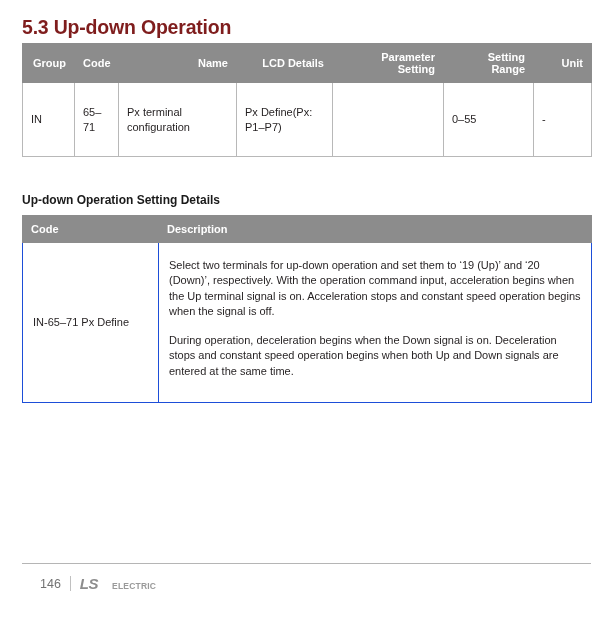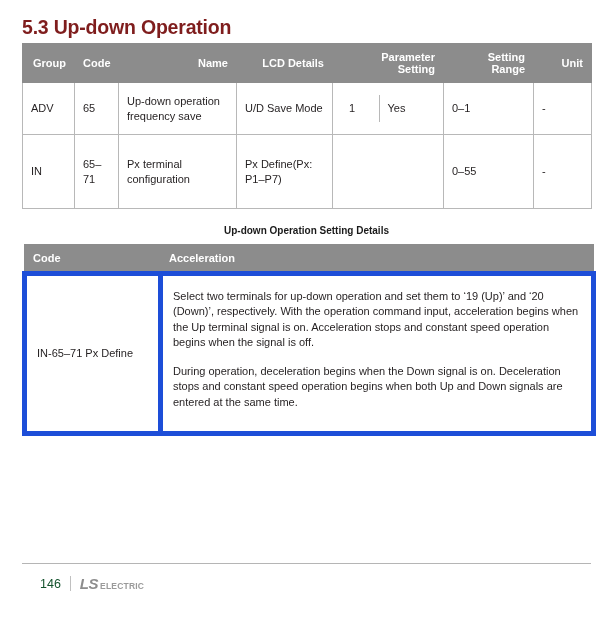--- a/index.html
+++ b/index.html
@@ -71,44 +71,43 @@
     border-bottom: 1px solid #b8b8b8;
     line-height: 15px;
     background: #ffffff;
   }
   table.inner tr:last-child td { border-bottom: 0; }
   table.inner td.pcode {
     width: 38px;
     border-right: 1px solid #b8b8b8;
   }
   .subhead {
-    font-size: 10px;
-    font-weight: bold;
-    margin: 16px 0 8px 0;
+    font-size: 12px;
+    font-weight: bold;
+    margin: 36px 0 8px 0;
     color: #1a1a1a;
-    text-align: center;
   }
   table.desctbl {
     border-collapse: collapse;
     width: 569px;
     table-layout: fixed;
   }
   table.desctbl th {
     background: #8c8c8c;
     color: #ffffff;
     font-size: 11px;
     font-weight: bold;
     text-align: left;
     padding: 7px 8px;
     border: 1px solid #8c8c8c;
   }
   table.desctbl td {
     font-size: 11px;
     padding: 8px 10px;
-    border: 5px solid #1d4ed8;
+    border: 1px solid #1d4ed8;
     vertical-align: middle;
     line-height: 15.5px;
     background: #ffffff;
   }
   table.desctbl td.codecell {
     width: 136px;
     vertical-align: middle;
   }
   .desc-p {
     margin: 0 0 13px 0;
@@ -131,31 +130,31 @@
   .footer-inner {
     position: absolute;
     left: 40px;
     top: 12px;
     display: flex;
     align-items: center;
     gap: 9px;
   }
   .pagenum {
     font-size: 12.5px;
-    color: #14532d;
+    color: #737373;
   }
   .vbar {
     width: 1px;
     height: 15px;
     background: #c0c0c0;
   }
   .logo {
     display: flex;
     align-items: baseline;
-    gap: 2px;
+    gap: 14px;
   }
   .logo-ls {
     font-size: 15px;
     font-weight: bold;
     color: #8d8d8d;
     letter-spacing: -0.5px;
     font-style: italic;
   }
   .logo-electric {
     font-size: 8.5px;
@@ -187,38 +186,20 @@
         <th>Group</th>
         <th>Code</th>
         <th>Name</th>
         <th>LCD Details</th>
         <th>Parameter Setting</th>
         <th>Setting Range</th>
         <th>Unit</th>
       </tr>
     </thead>
     <tbody>
-      <tr style="height:52px">
-        <td class="vmid">ADV</td>
-        <td class="vmid">65</td>
-        <td class="vmid">Up-down operation frequency save</td>
-        <td class="vmid">U/D Save Mode</td>
-        <td class="nopad vmid">
-          <table class="inner">
-            <tbody>
-                <tr>
-              <td class="pcode">1</td>
-              <td>Yes</td>
-            </tr>
-          </tbody>
-            </table>
-        </td>
-        <td class="vmid">0–1</td>
-        <td class="vmid">-</td>
-      </tr>
       <tr style="height:74px">
         <td class="vmid">IN</td>
         <td class="vmid">65–71</td>
         <td class="vmid">Px terminal configuration</td>
         <td class="vmid">Px Define(Px: P1–P7)</td>
         <td class="nopad vmid">
           <table class="inner">
             <tbody>
           </tbody>
             </table>
@@ -232,21 +213,21 @@
   <h2 class="subhead">Up-down Operation Setting Details</h2>
 
   <table class="desctbl">
     <colgroup>
       <col style="width:136px">
       <col style="width:433px">
     </colgroup>
     <thead>
       <tr>
         <th>Code</th>
-        <th>Acceleration</th>
+        <th>Description</th>
       </tr>
     </thead>
     <tbody>
       <tr style="height:160px">
         <td class="codecell">IN-65–71 Px Define</td>
         <td>
           <p class="desc-p">Select two terminals for up-down operation and set them to ‘19 (Up)’ and ‘20 (Down)’, respectively. With the operation command input, acceleration begins when the Up terminal signal is on. Acceleration stops and constant speed operation begins when the signal is off.</p>
           <p class="desc-p">During operation, deceleration begins when the Down signal is on. Deceleration stops and constant speed operation begins when both Up and Down signals are entered at the same time.</p>
         </td>
       </tr>

